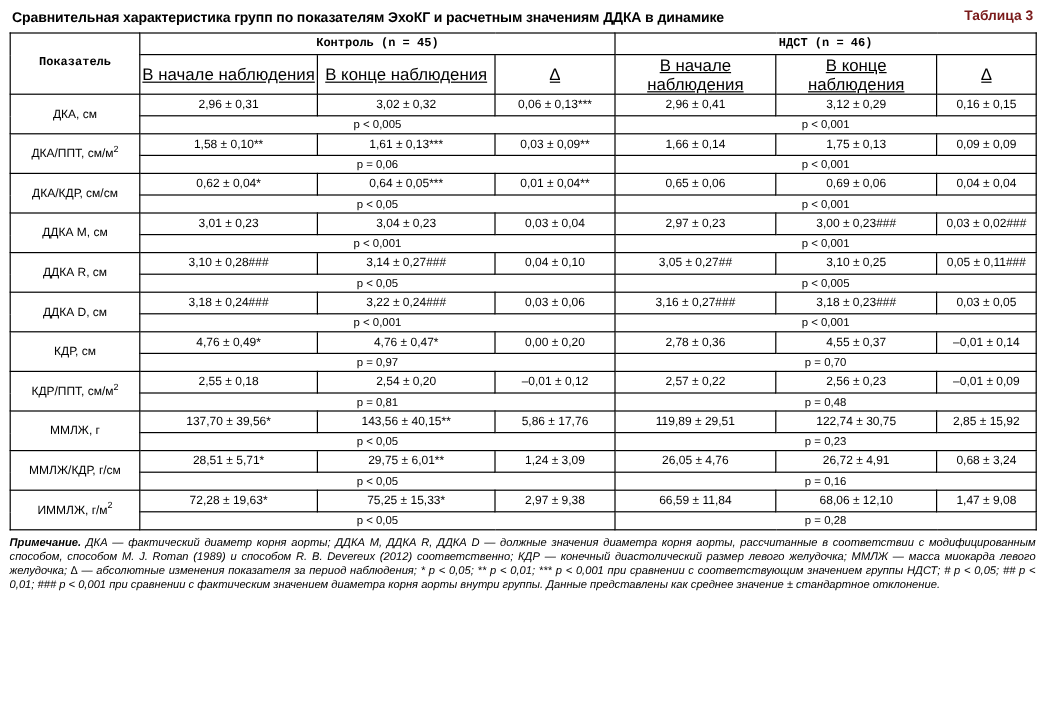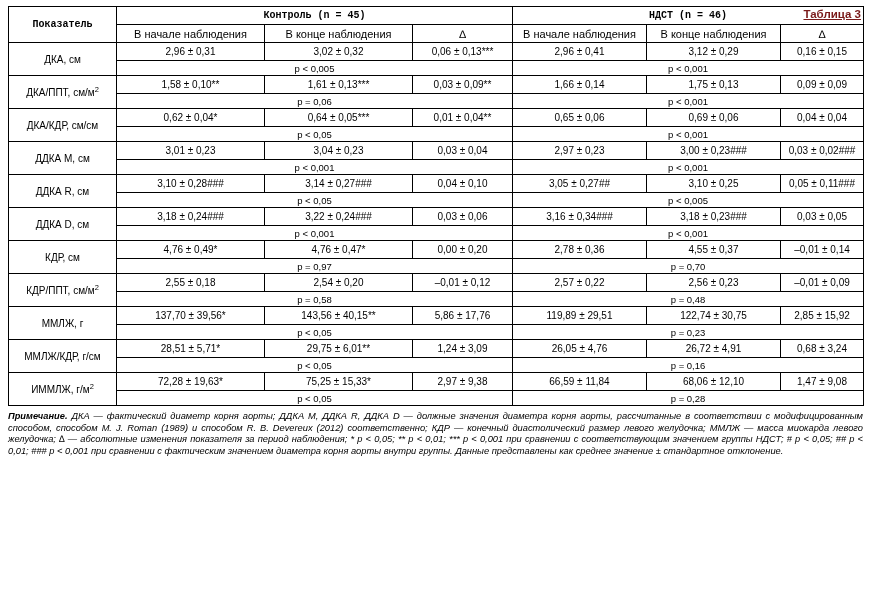--- a/index.html
+++ b/index.html
@@ -22,21 +22,20 @@
     padding: 6px 8px 0 8px;
   }
   .table-number {
     position: absolute;
     top: 8px;
     right: 10px;
     font-family: "Liberation Sans", sans-serif;
     font-size: 11.5px;
     font-weight: bold;
     color: #7a1a1a;
-    text-decoration: underline;
   }
   .title {
     font-family: "Liberation Sans", sans-serif;
     font-size: 11.7px;
     font-weight: bold;
     color: #000;
     margin: 2px 0 6px 2px;
     letter-spacing: -0.1px;
   }
   table.main {
@@ -54,22 +53,23 @@
   }
   th.hdr {
     font-weight: bold;
     font-size: 10px;
     height: 17px;
     line-height: 12px;
     font-family: Liberation Mono, monospace;
   }
   th.hdr-sub {
     font-weight: normal;
-    font-size: 11px;
+    font-size: 14px;
     height: 17px;
+    text-decoration: underline;
   }
   td.rowlabel {
     text-align: left;
     padding-left: 5px;
     font-size: 10px;
     line-height: 11px;
   }
   td.val {
     font-size: 10px;
     height: 17px;
@@ -97,20 +97,21 @@
   .note b { font-weight: bold; }
   .note i { font-style: italic; }
 </style>
 </head>
 <body>
 
 <div class="page">
 
   <div class="table-number">Таблица 3</div>
 
+  <div class="title">Сравнительная характеристика групп по показателям ЭхоКГ и расчетным значениям ДДКА в динамике</div>
 
   <table class="main">
     <colgroup>
       <col style="width:108px">
       <col style="width:148px">
       <col style="width:148px">
       <col style="width:100px">
       <col style="width:134px">
       <col style="width:134px">
       <col style="width:83px">
@@ -200,21 +201,21 @@
       <tr>
         <td class="pval" colspan="3">p &lt; 0,05</td>
         <td class="pval" colspan="3">p &lt; 0,005</td>
       </tr>
 
       <tr>
         <td class="rowlabel" rowspan="2"><span>ДДКА D, см</span></td>
         <td class="val">3,18 ± 0,24###</td>
         <td class="val">3,22 ± 0,24###</td>
         <td class="val">0,03 ± 0,06</td>
-        <td class="val">3,16 ± 0,34###</td>
+        <td class="val">3,16 ± 0,27###</td>
         <td class="val">3,18 ± 0,23###</td>
         <td class="val">0,03 ± 0,05</td>
       </tr>
       <tr>
         <td class="pval" colspan="3">p &lt; 0,001</td>
         <td class="pval" colspan="3">p &lt; 0,001</td>
       </tr>
 
       <tr>
         <td class="rowlabel" rowspan="2"><span>КДР, см</span></td>
@@ -233,21 +234,21 @@
       <tr>
         <td class="rowlabel" rowspan="2"><span>КДР/ППТ, см/м</span><span class="sup">2</span></td>
         <td class="val">2,55 ± 0,18</td>
         <td class="val">2,54 ± 0,20</td>
         <td class="val">–0,01 ± 0,12</td>
         <td class="val">2,57 ± 0,22</td>
         <td class="val">2,56 ± 0,23</td>
         <td class="val">–0,01 ± 0,09</td>
       </tr>
       <tr>
-        <td class="pval" colspan="3">p = 0,58</td>
+        <td class="pval" colspan="3">p = 0,81</td>
         <td class="pval" colspan="3">p = 0,48</td>
       </tr>
 
       <tr>
         <td class="rowlabel" rowspan="2"><span>ММЛЖ, г</span></td>
         <td class="val">137,70 ± 39,56*</td>
         <td class="val">143,56 ± 40,15**</td>
         <td class="val">5,86 ± 17,76</td>
         <td class="val">119,89 ± 29,51</td>
         <td class="val">122,74 ± 30,75</td>

